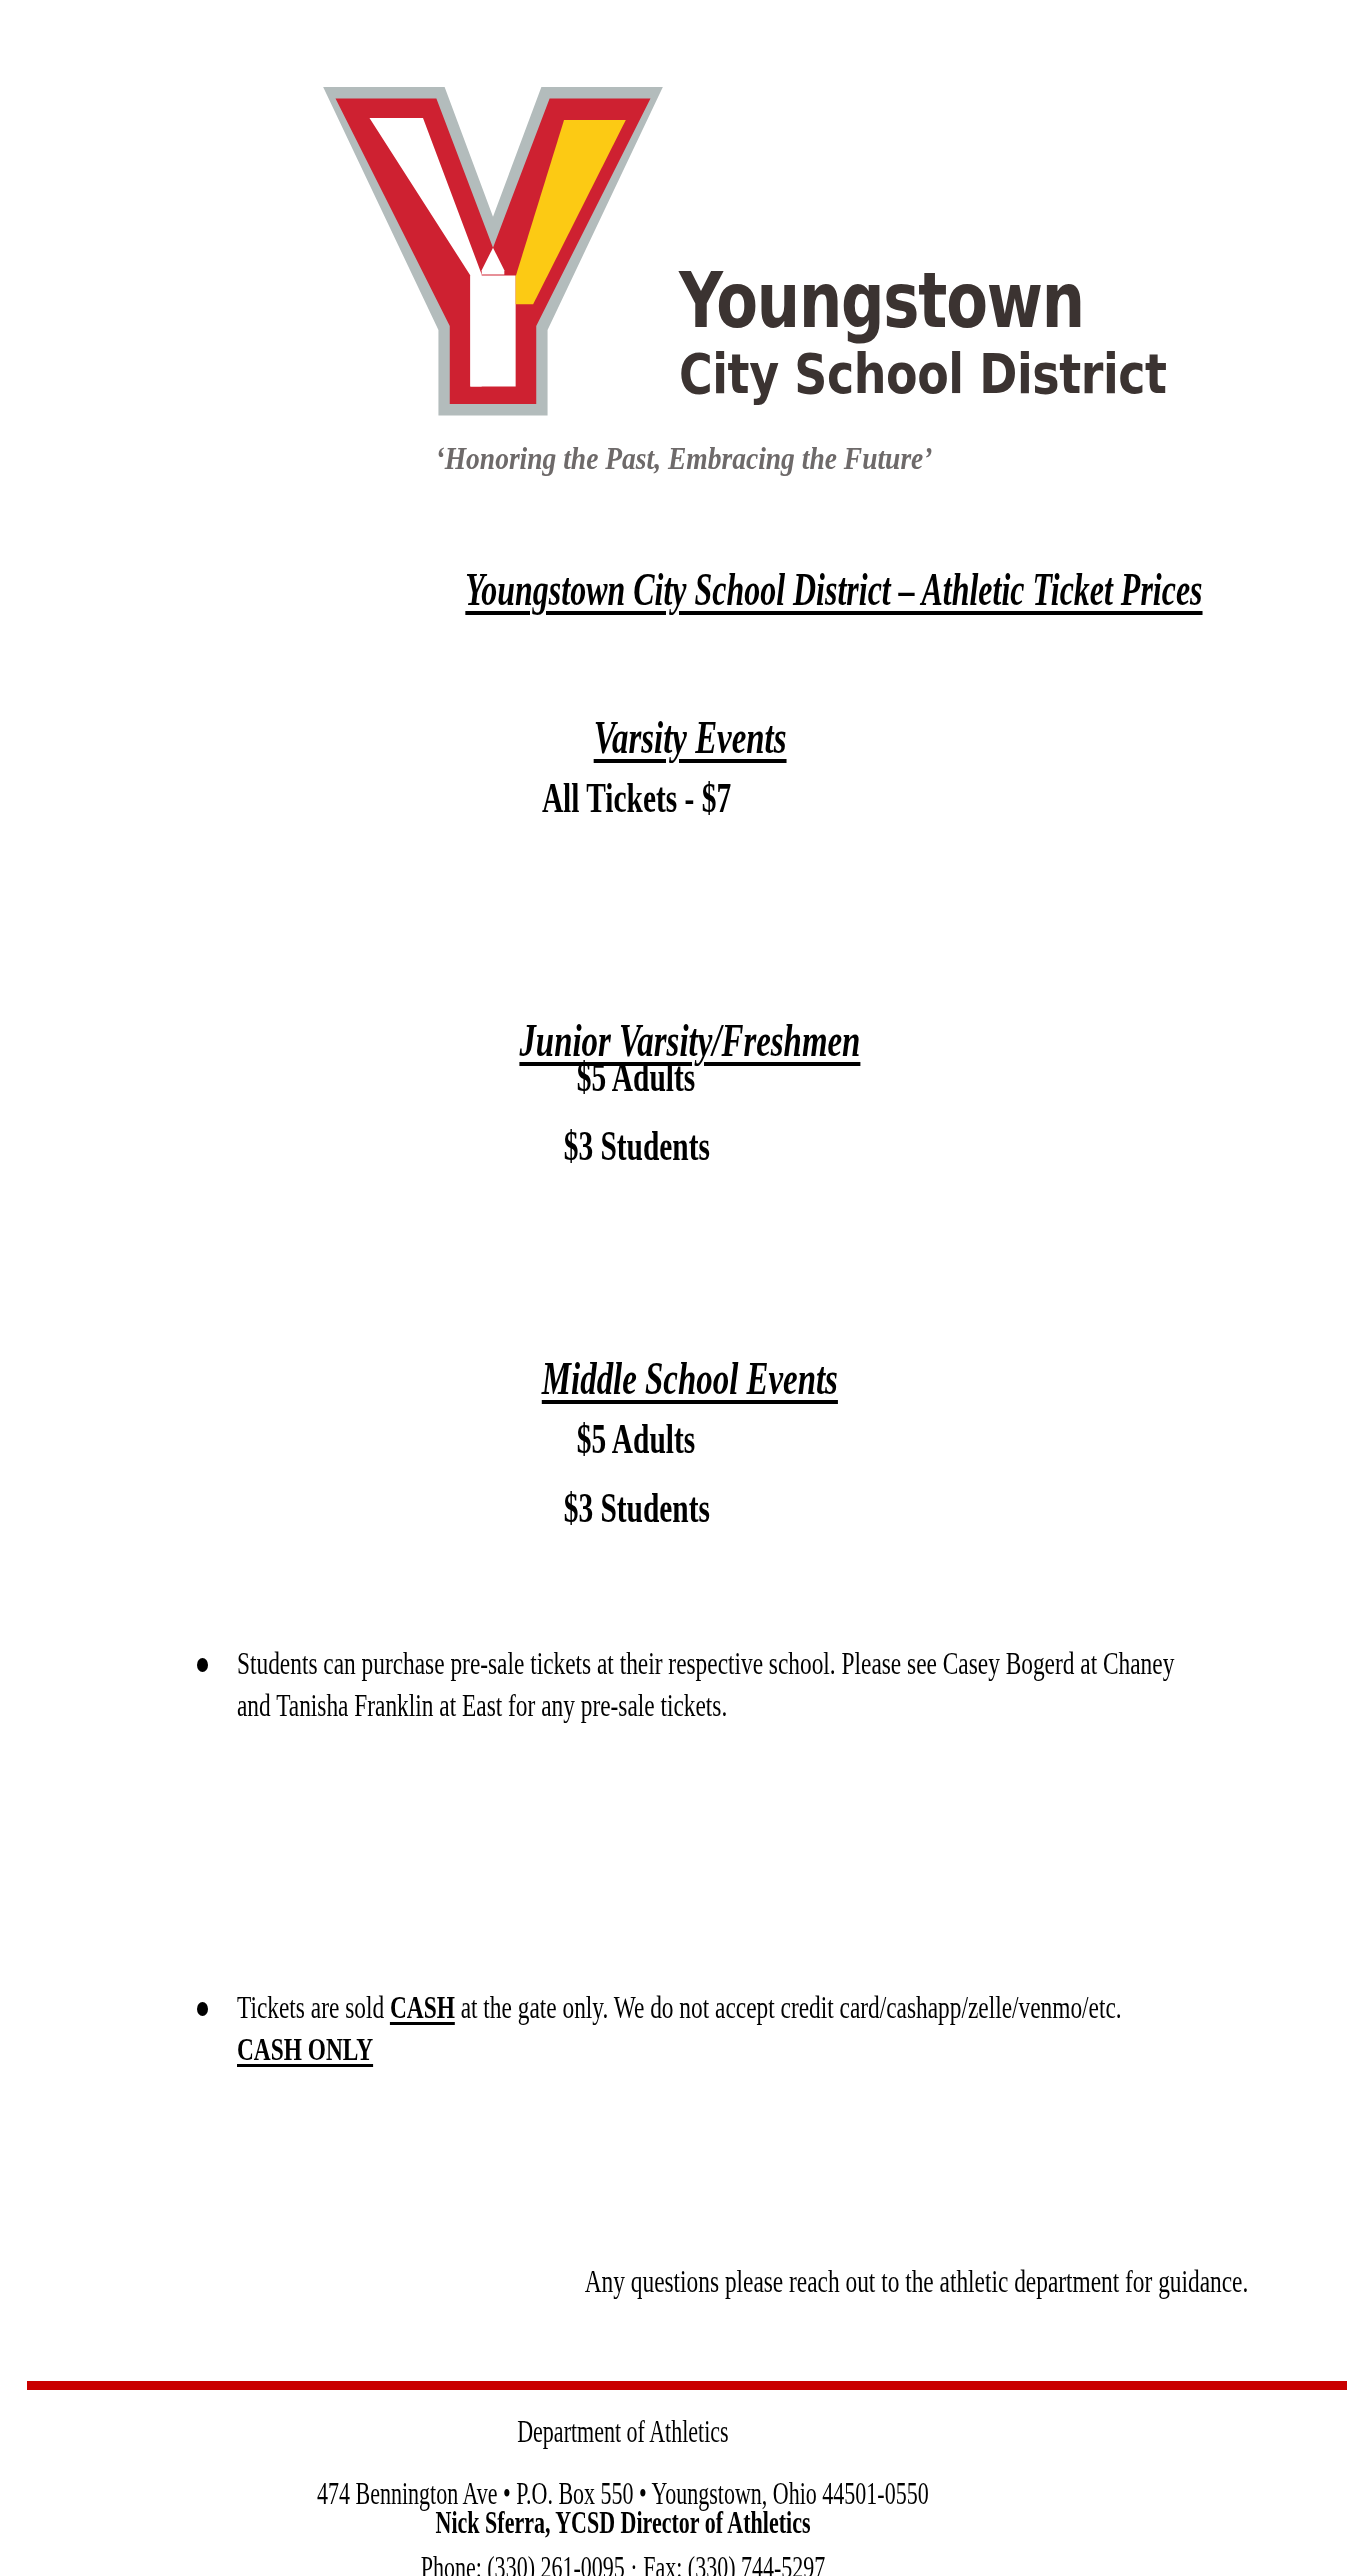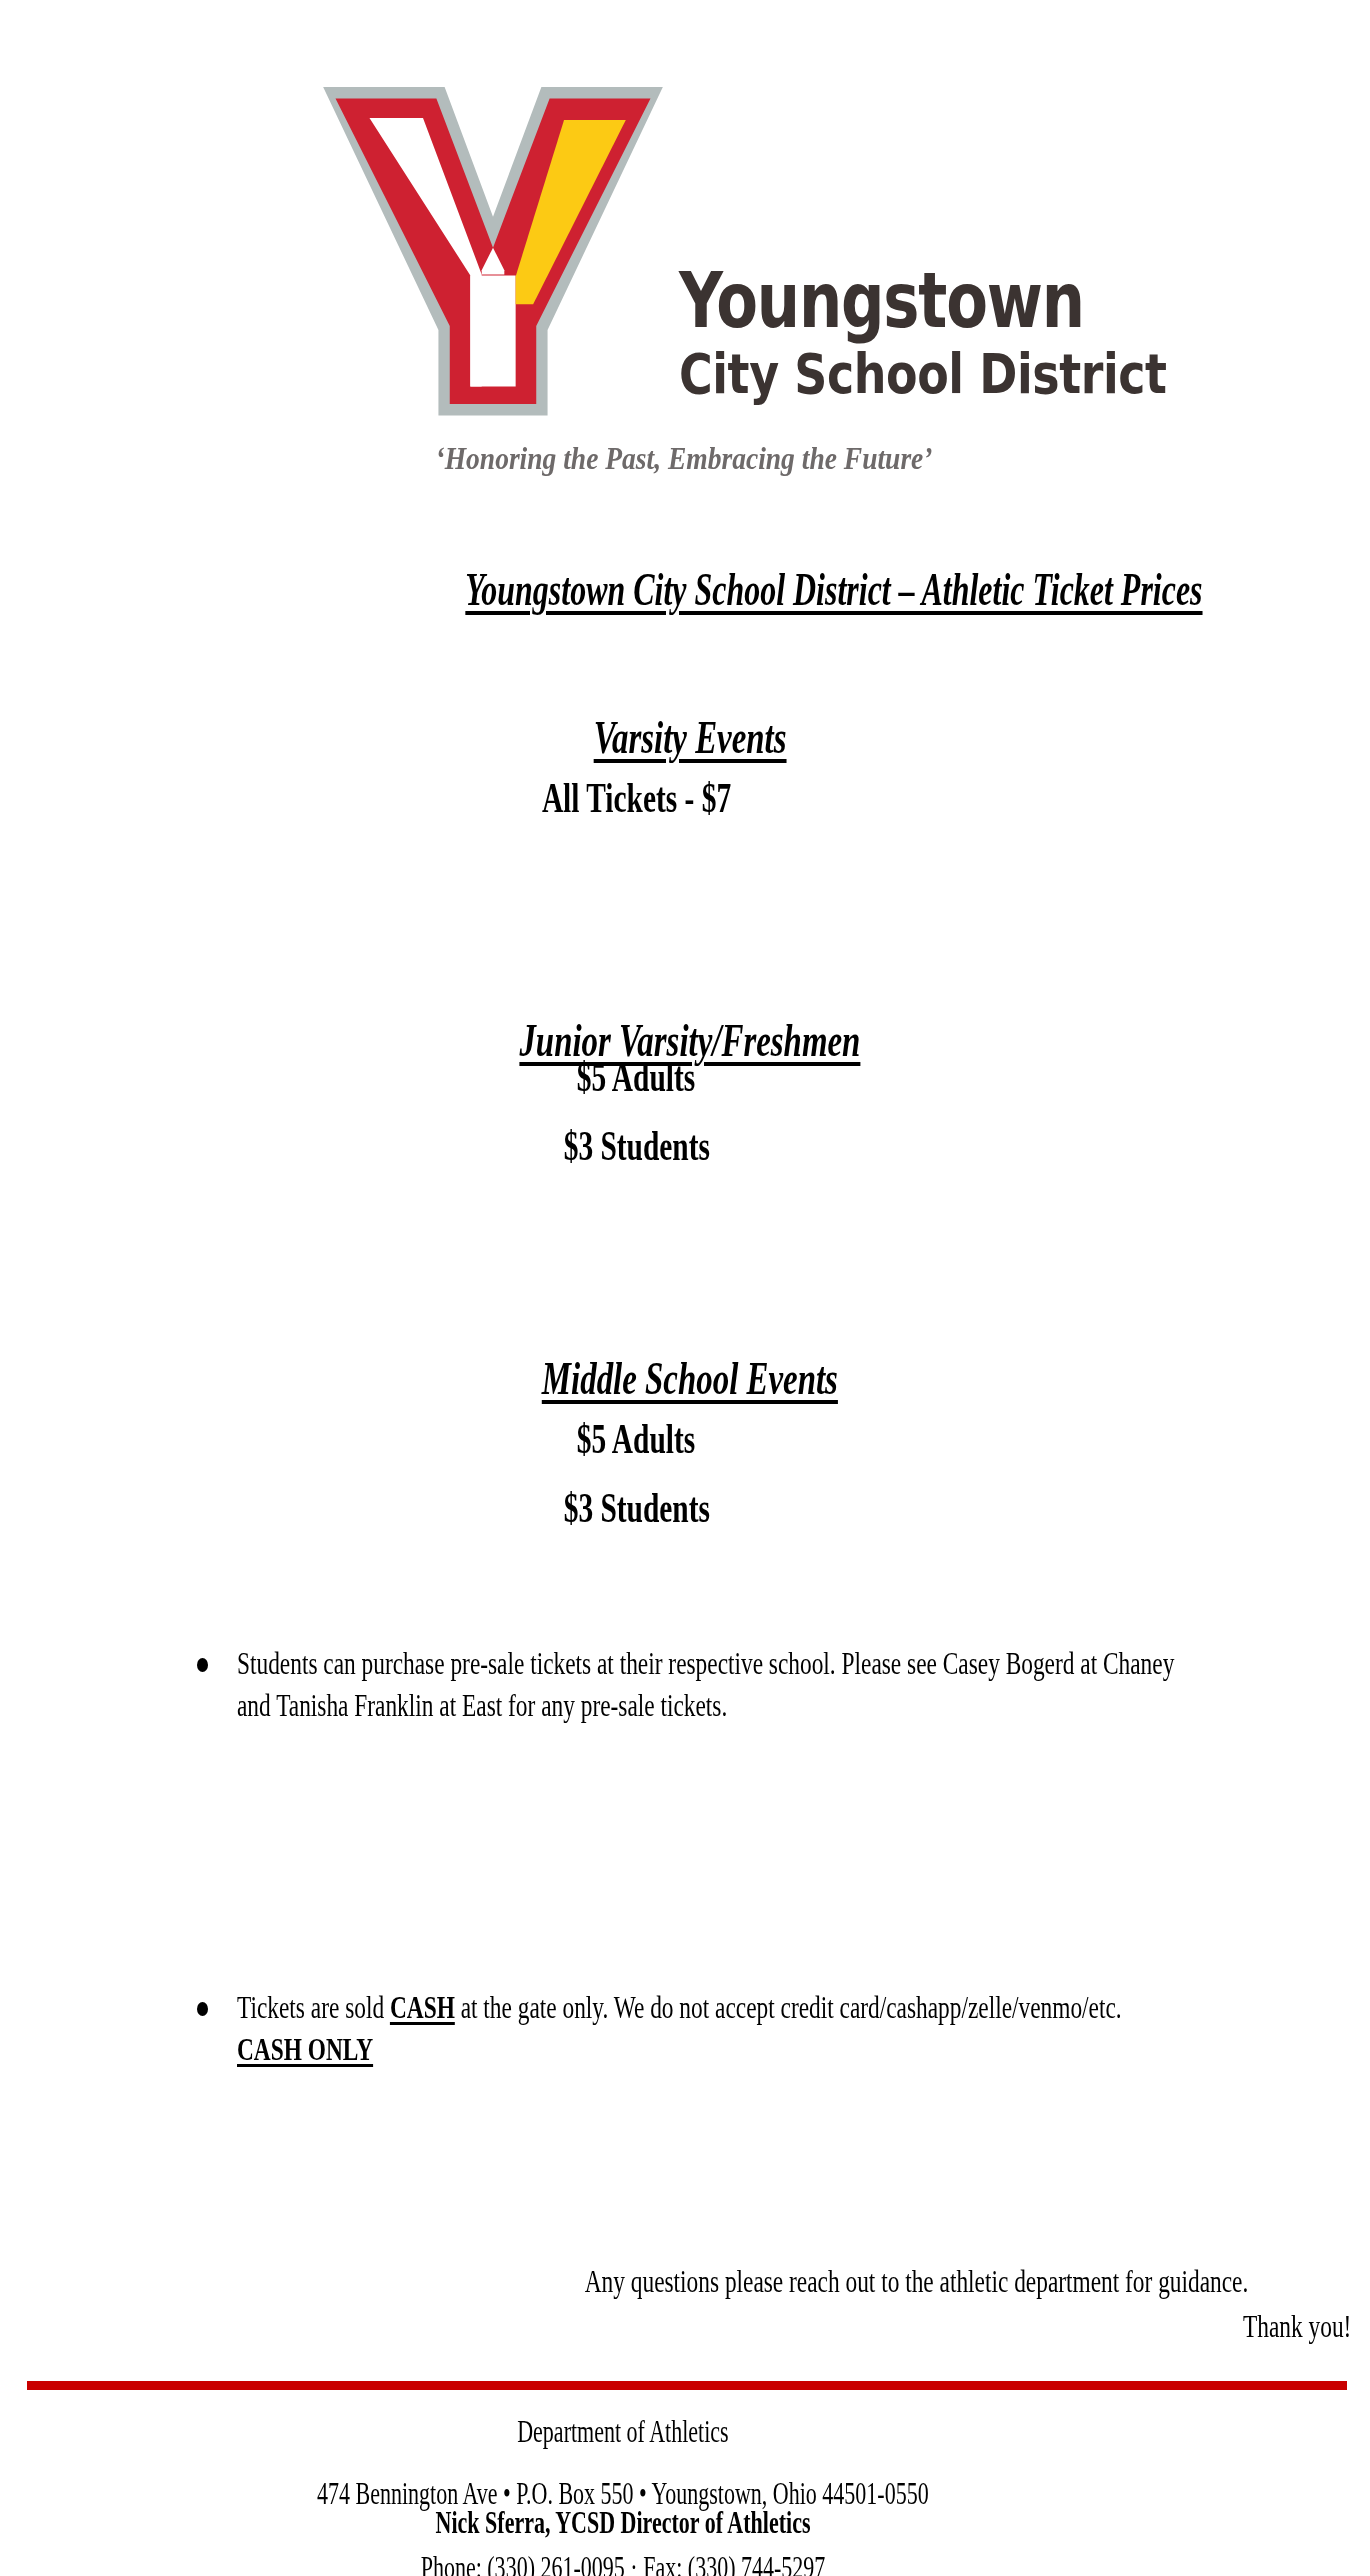--- a/index.html
+++ b/index.html
@@ -317,21 +317,20 @@
   <div class="bullet-text"><span>Students can purchase pre-sale tickets at their respective school. Please see Casey Bogerd at Chaney and Tanisha Franklin at East for any pre-sale tickets.</span></div>
 </div>
 
 <div class="bullet-item" id="bullet-cash">
   <span class="bullet-marker"></span>
   <div class="bullet-text"><span>Tickets are sold </span><b>CASH</b><span> at the gate only. We do not accept credit card/cashapp/zelle/venmo/etc. </span><b>CASH ONLY</b></div>
 </div>
 
 <div id="closing-block">
   <div><span class="c">Any questions please reach out to the athletic department for guidance.</span></div>
-  <div><span class="c">Thank you!</span></div>
 </div>
 
 <div id="red-rule"></div>
 
 <div id="footer-block">
   <div class="footer-line" id="footer-dept">
     <span class="f">Department of Athletics</span>
   </div>
   <div class="footer-line" id="footer-addr">
     <span class="f">474 Bennington Ave  •  P.O. Box 550  •  Youngstown, Ohio 44501-0550</span>

